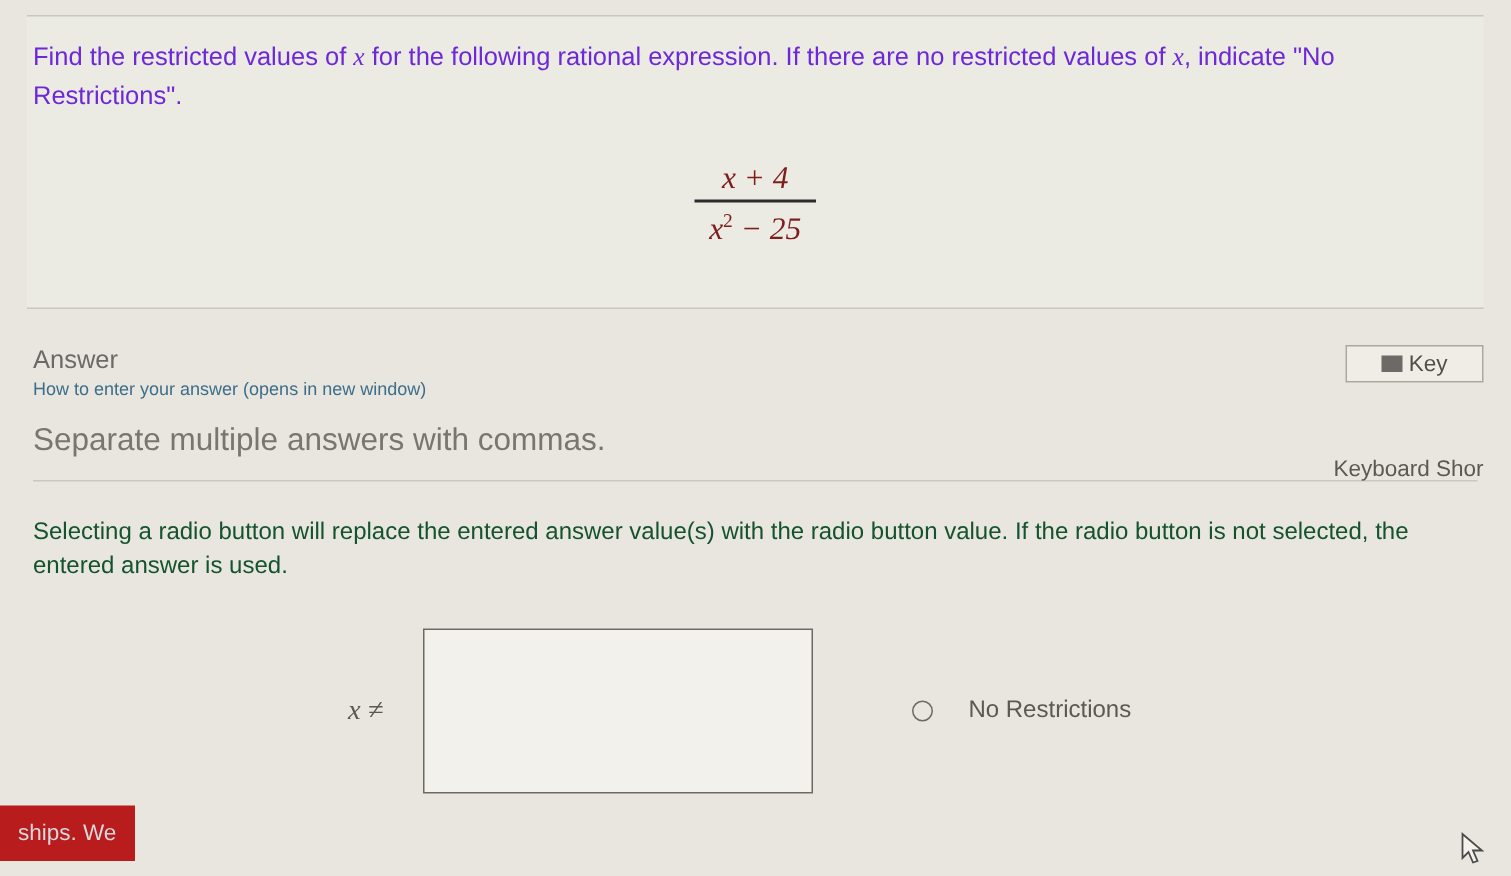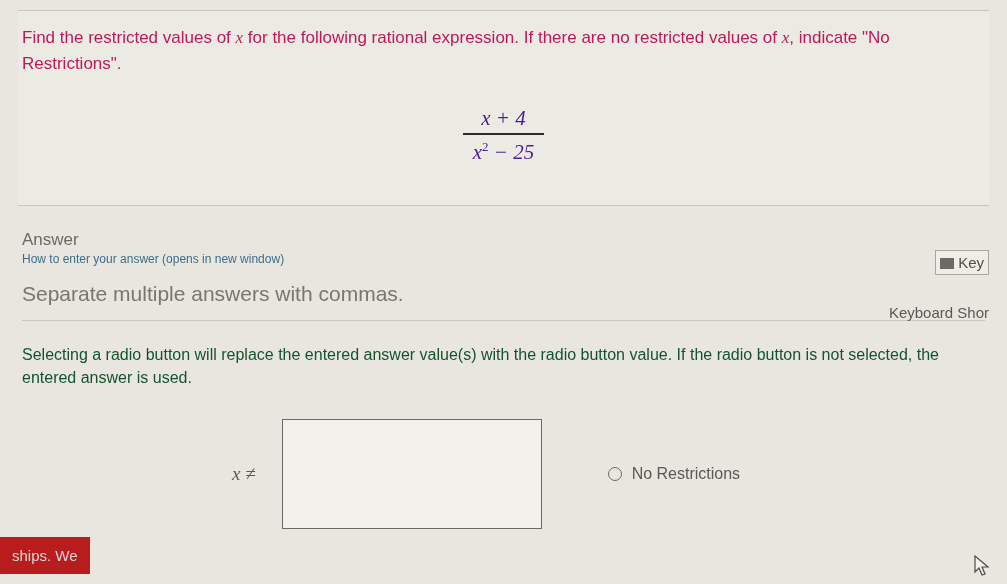--- a/index.html
+++ b/index.html
@@ -17,29 +17,29 @@
 }
 .question-block {
   border-top: 1px solid #c9c7c0;
   border-bottom: 1px solid #c9c7c0;
   padding: 14px 4px 40px 4px;
   background: #ebeae3;
 }
 .question-text {
   font-size: 17px;
   line-height: 1.55;
-  color: #be185d;
+  color: #6d28d9;
 }
 .expr {
   text-align: center;
   margin-top: 28px;
   font-family: Georgia, "Times New Roman", serif;
   font-style: italic;
   font-size: 21px;
-  color: #4c1d95;
+  color: #7f1d1d;
 }
 .frac {
   display: inline-block;
   text-align: center;
   vertical-align: middle;
 }
 .frac .num {
   display: block;
   padding: 0 10px 2px;
   border-bottom: 2px solid #2b2b2b;
@@ -62,25 +62,24 @@
   color: #3d6e8a;
   font-size: 12px;
   margin-top: 2px;
   cursor: pointer;
 }
 .key-btn {
   position: absolute;
   right: 0;
   top: 24px;
   border: 1px solid #a9a79f;
-  padding: 3px 4px;
+  padding: 3px 23px;
   font-size: 15px;
   background: #efede6;
   color: #505048;
-  margin-top: 20px;
 }
 .key-btn .icon {
   display: inline-block;
   width: 14px;
   height: 11px;
   background: #6b6a66;
   margin-right: 4px;
   vertical-align: middle;
 }
 .kbshort {
@@ -122,21 +121,21 @@
   height: 110px;
   border: 1.5px solid #6b6a66;
   background: #f2f1eb;
   padding: 6px;
   font-size: 16px;
   resize: none;
 }
 .radio-wrap {
   display: flex;
   align-items: center;
-  gap: 10px;
+  gap: 24px;
   padding-left: 40px;
 }
 .radio-circle {
   width: 14px;
   height: 14px;
   border: 1.5px solid #6b6a66;
   border-radius: 50%;
   display: inline-block;
 }
 .radio-label {

